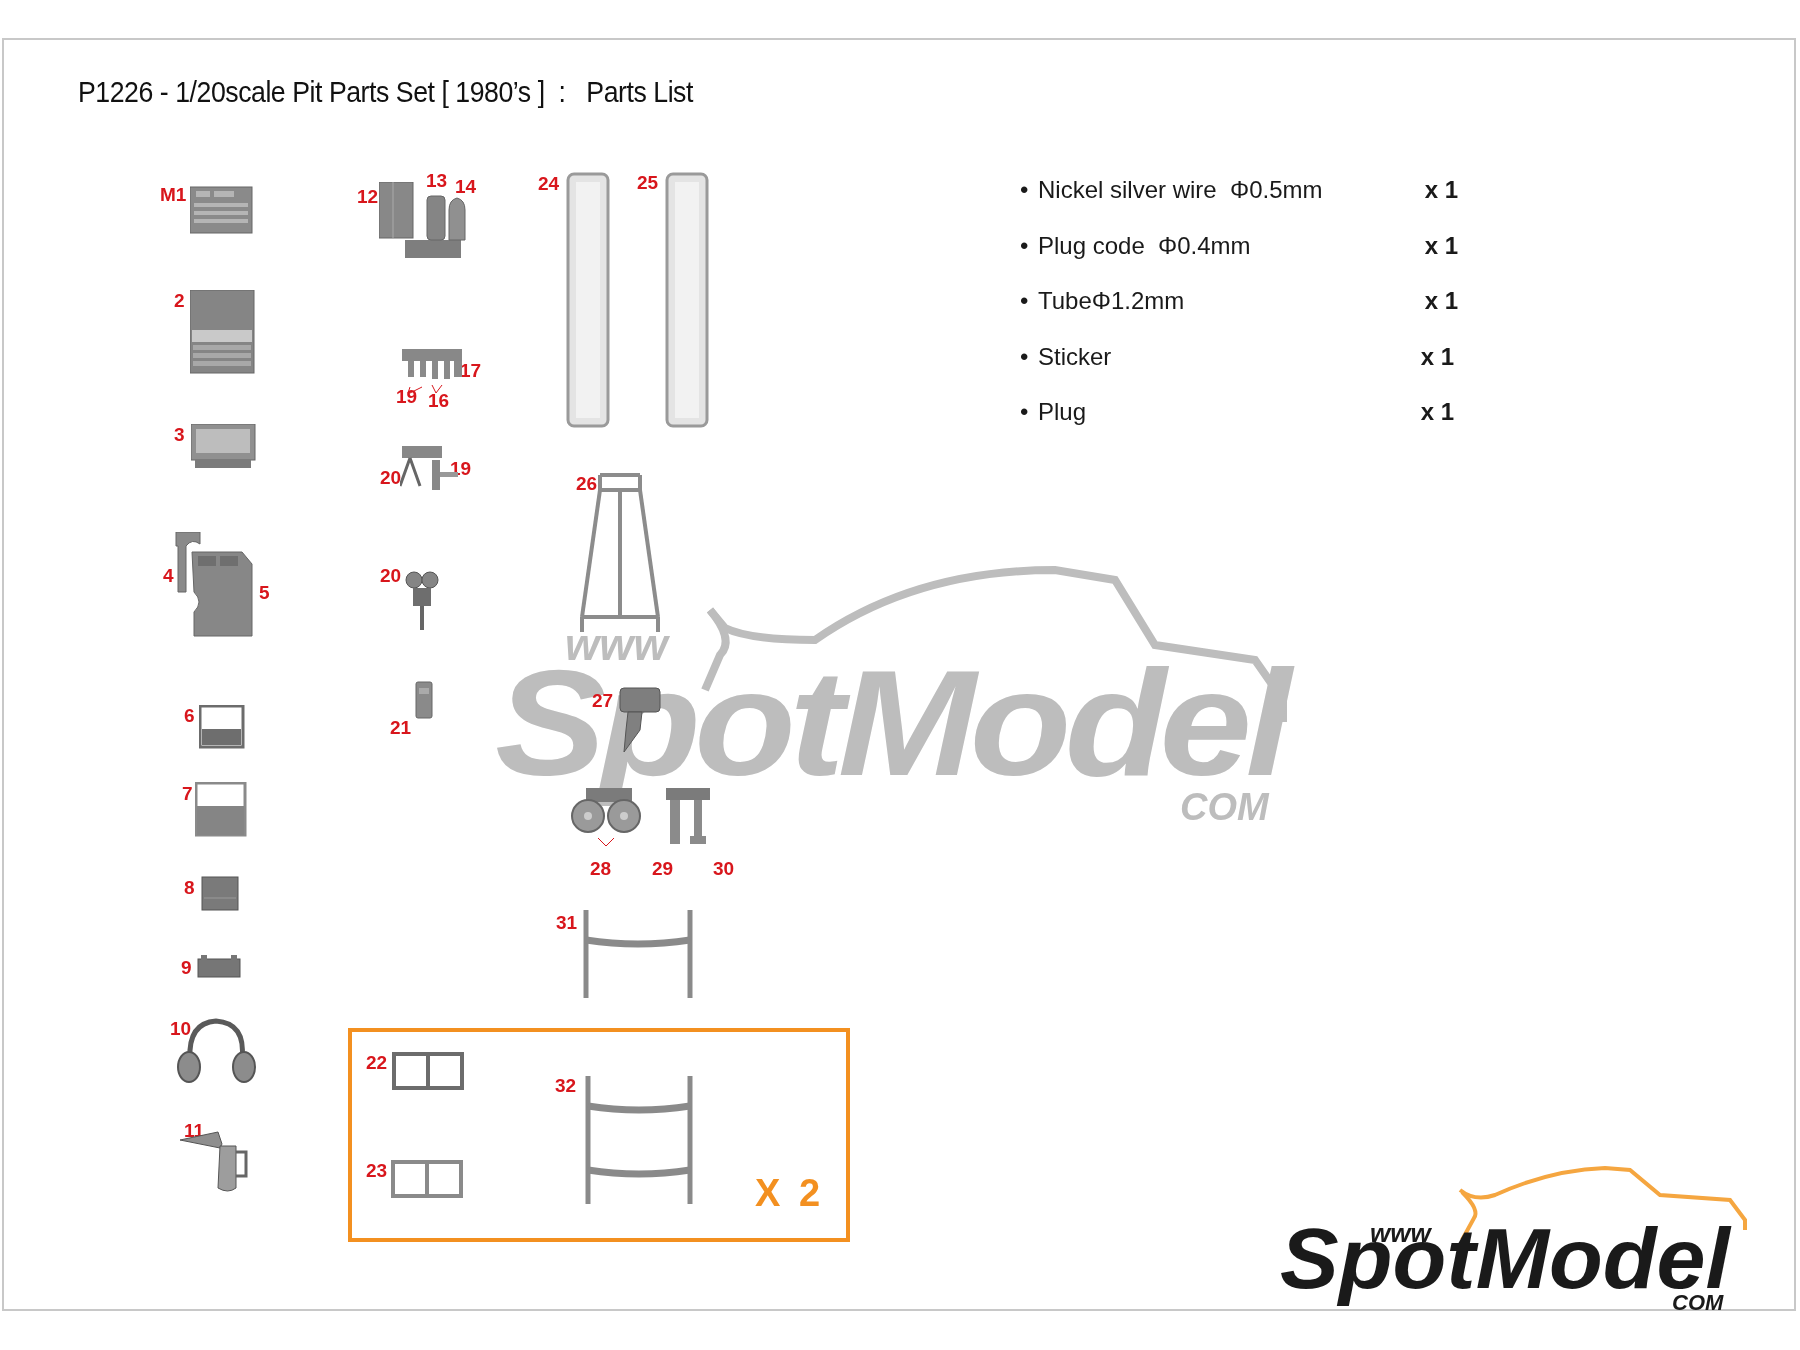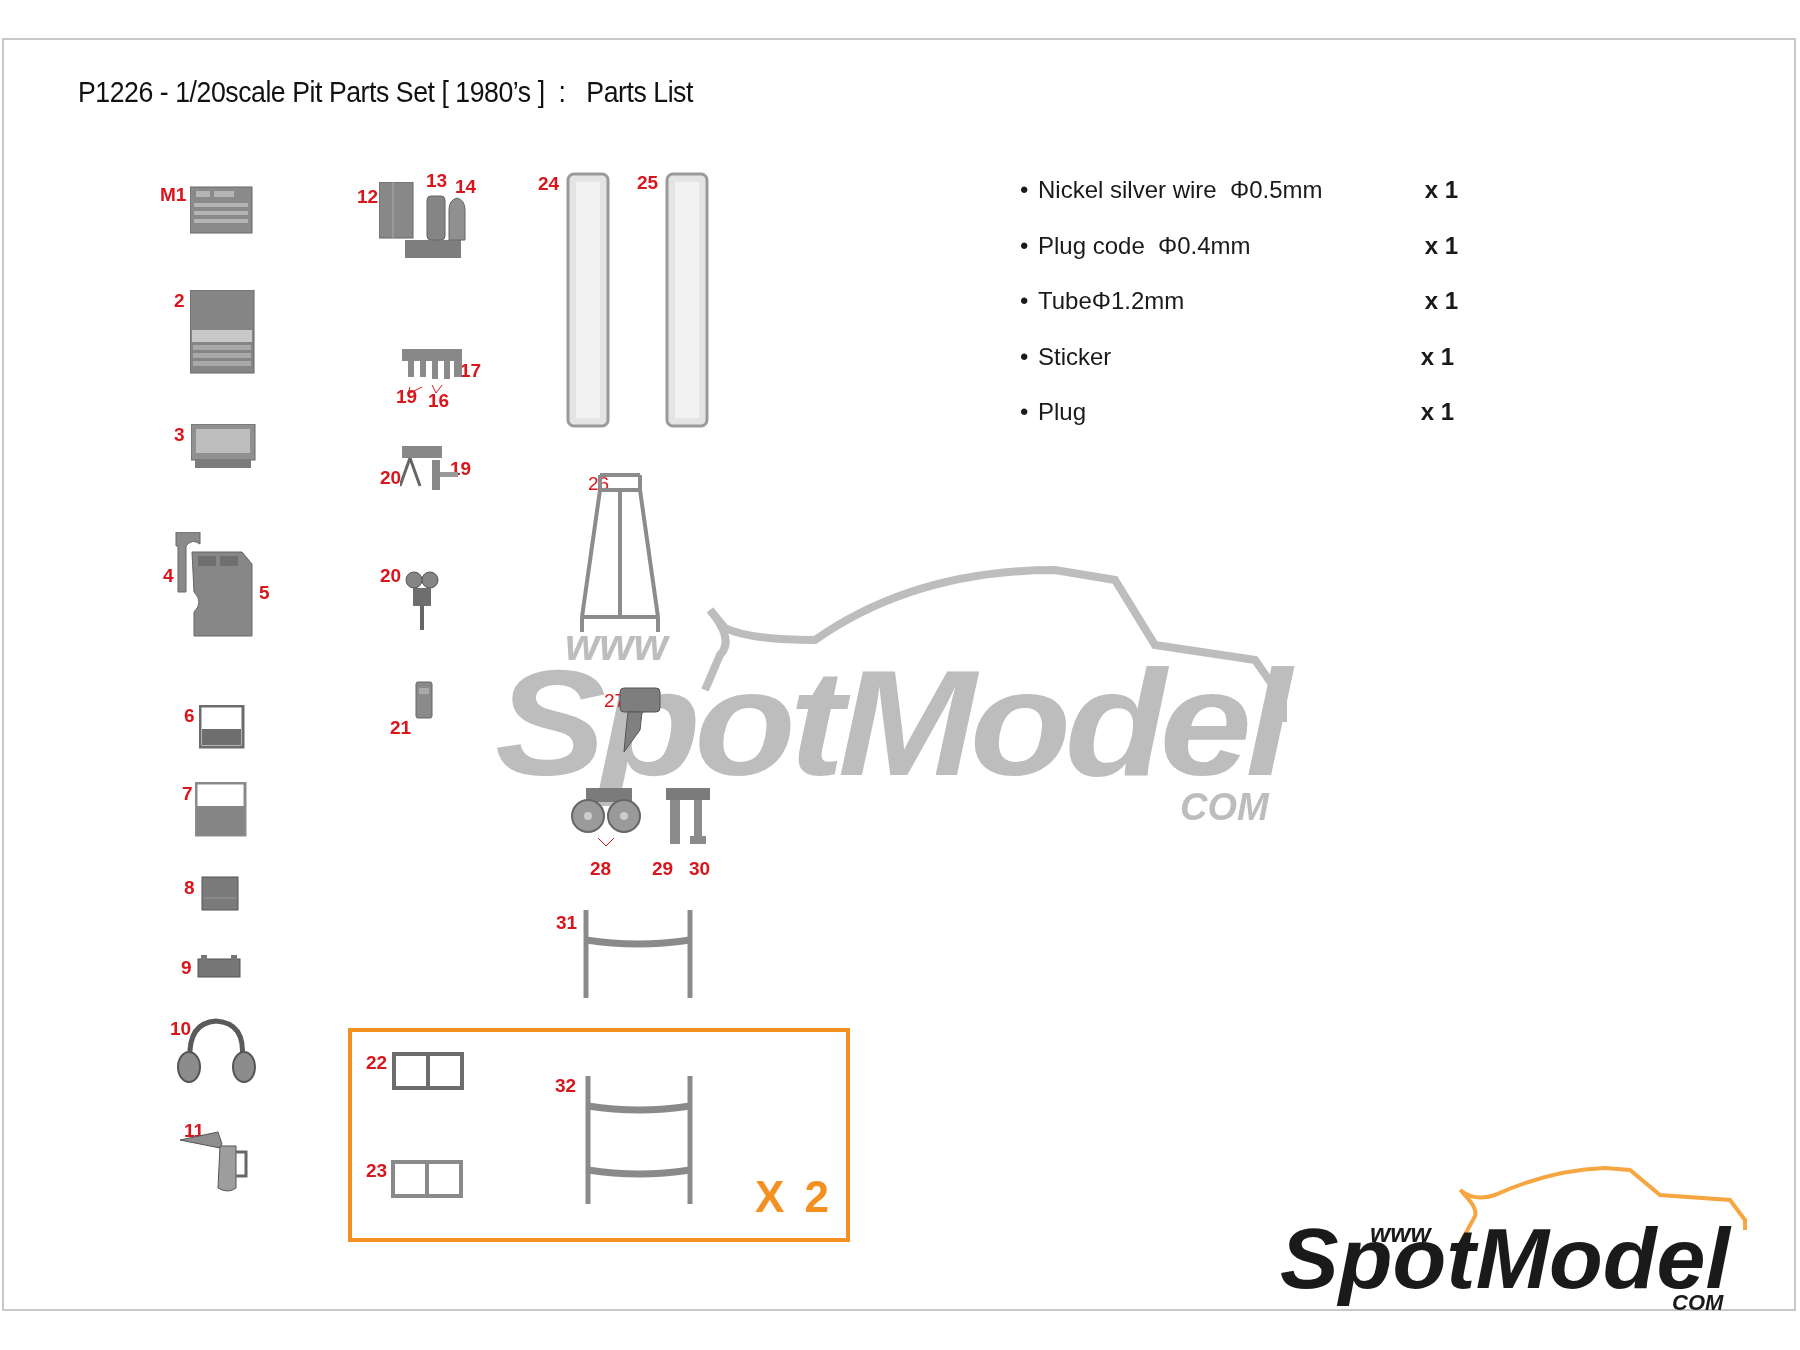--- a/index.html
+++ b/index.html
@@ -5,26 +5,26 @@
   html, body { margin:0; padding:0; background:#ffffff; }
   body { width:1800px; height:1350px; position:relative; overflow:hidden; font-family:"Liberation Sans", sans-serif; }
   .frame { position:absolute; left:2px; top:38px; width:1794px; height:1273px; border:2px solid #c8c8c8; box-sizing:border-box; }
   .title { position:absolute; left:78px; top:76px; font-size:29px; color:#111; letter-spacing:-0.5px; white-space:pre; font-family:"Liberation Sans Narrow","Liberation Sans", sans-serif; transform:scaleX(0.92); transform-origin:left top; }
   .plist { position:absolute; left:1018px; top:176px; width:440px; }
   .prow { position:absolute; left:0; height:40px; width:440px; font-size:24px; color:#1a1a1a; }
   .prow .bullet { position:absolute; left:2px; top:0; }
   .prow .name { position:absolute; left:20px; top:0; white-space:pre; }
   .prow .qty { position:absolute; right:0; top:0; white-space:pre;font-weight:bold; }
   .lbl { position:absolute; color:#d8161c; font-size:19px; font-weight:bold; font-family:"Liberation Sans", sans-serif; white-space:nowrap; }
-  .lbl.thin { font-weight:normal;margin-left:12px; }
+  .lbl.thin { font-weight:bold; }
   .part { position:absolute; }
   .wm { position:absolute; left:495px; top:540px; width:820px; height:290px; }
   .logo { position:absolute; left:1280px; top:1140px; width:470px; height:170px; }
   .obox { position:absolute; left:348px; top:1028px; width:502px; height:214px; border:4px solid #f39020; box-sizing:border-box; }
-  .x2 { position:absolute; left:755px; top:1172px; font-size:44px; font-weight:bold; color:#f39020; letter-spacing:4px; font-family:"Liberation Sans", sans-serif; }
+  .x2 { position:absolute; left:755px; top:1172px; font-size:38px; font-weight:bold; color:#f39020; letter-spacing:4px; font-family:"Liberation Sans", sans-serif; }
 </style>
 </head>
 <body>
 
 <div class="frame"></div>
 
 <div class="title">P1226 - 1/20scale Pit Parts Set [ 1980’s ]  :   Parts List</div>
 
 <div class="plist">
   <div class="prow" style="top:0px">
@@ -231,21 +231,21 @@
   <circle cx="58" cy="30" r="16" fill="#9a9a9a" stroke="#666" stroke-width="2"></circle>
   <circle cx="58" cy="30" r="4" fill="#ccc"></circle>
   <path d="M32 52 L40 60 L48 52" stroke="#d8161c" fill="none"></path>
   <rect x="100" y="2" width="44" height="12" fill="#7b7b7b"></rect>
   <rect x="104" y="14" width="10" height="44" fill="#8b8b8b"></rect>
   <rect x="128" y="14" width="8" height="38" fill="#8b8b8b"></rect>
   <rect x="124" y="50" width="16" height="8" fill="#8b8b8b"></rect>
 </svg>
 <span class="lbl" style="left:590px;top:858px">28</span>
 <span class="lbl" style="left:652px;top:858px">29</span>
-<span class="lbl" style="left:689px;top:858px">30</span>
+<span class="lbl" style="left:713px;top:858px">30</span>
 
 <span class="lbl" style="left:556px;top:912px">31</span>
 <svg class="part" style="left:580px;top:906px" width="116" height="96">
   <g stroke="#8a8a8a" fill="none">
     <line x1="6" y1="4" x2="6" y2="92" stroke-width="5"></line>
     <line x1="110" y1="4" x2="110" y2="92" stroke-width="5"></line>
     <path d="M6 34 Q58 42 110 34" stroke-width="7"></path>
   </g>
 </svg>
 

